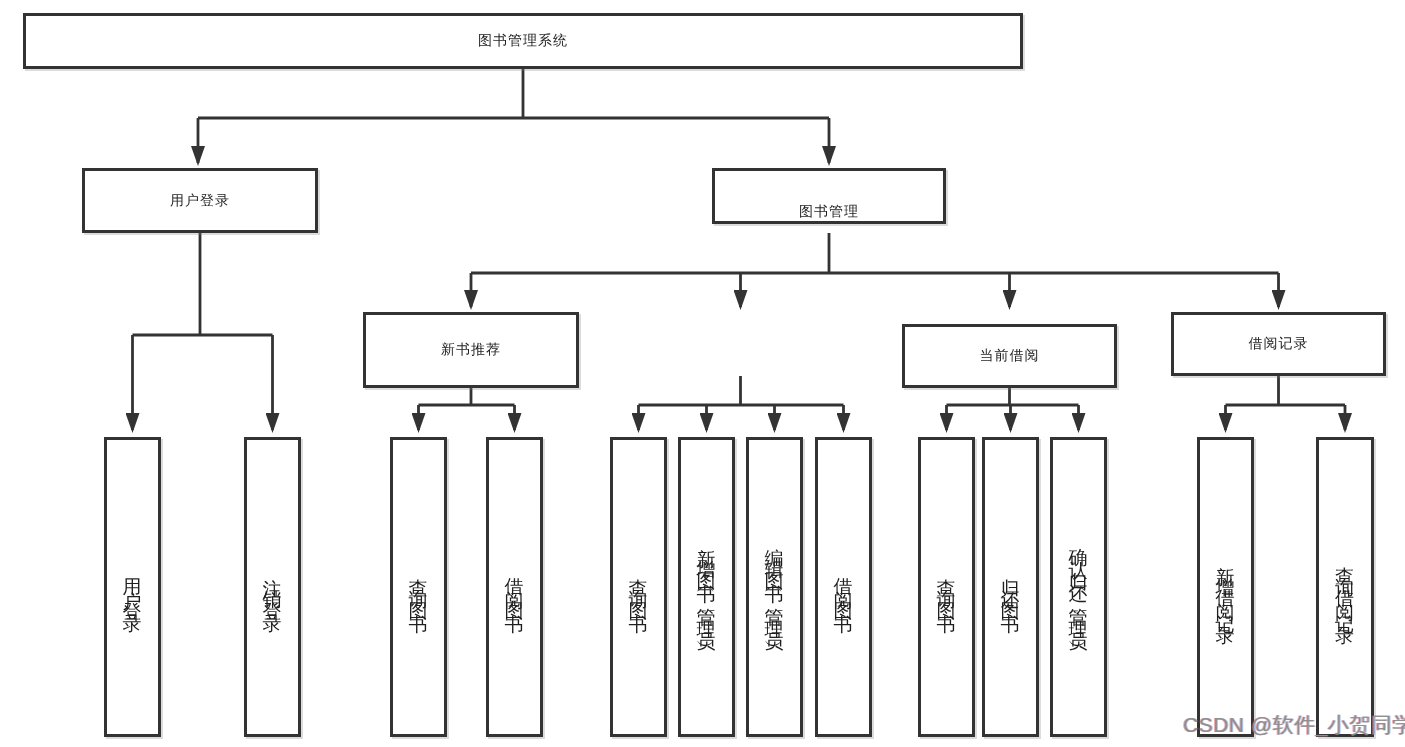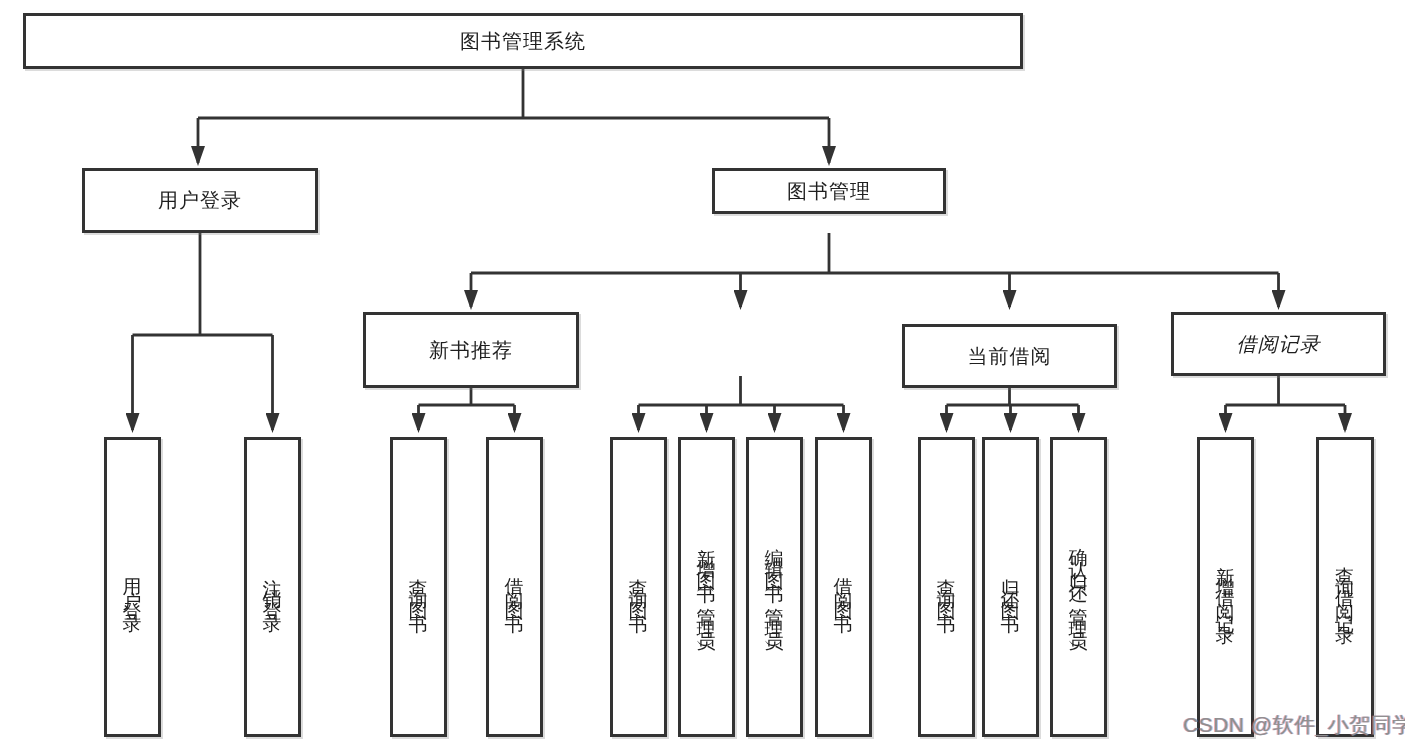--- a/index.html
+++ b/index.html
@@ -19,21 +19,21 @@
   }
   .wires{position:absolute;left:0;top:0;width:1405px;height:747px;}
   .wires path{stroke:var(--line);stroke-width:2.8;fill:none;}
   .node{
     position:absolute;
     background:var(--bg);
     border:3px solid var(--line);
     box-shadow:2px 2px 0 rgba(130,130,130,.28);
     display:flex;align-items:center;justify-content:center;
     color:var(--text);
-    font-size:20px;font-weight:500;
+    font-size:14px;font-weight:500;
     letter-spacing:1px;
   }
   .leaf{
     top:437px;width:57px;height:300px;
     font-size:19px;
   }
   .leaf .vtext{
     writing-mode:vertical-rl;
     text-orientation:mixed;
     letter-spacing:12px;
@@ -103,31 +103,31 @@
     <path d="M1345,405 V430" marker-end="url(#arw)"></path>
   </svg>
 
   <div class="node" style="left:23px;top:13px;width:1000px;height:56px;">
     <span>图书管理系统</span>
   </div>
 
   <div class="node" style="left:82px;top:168px;width:236px;height:65px;">
     <span>用户登录</span>
   </div>
-  <div class="node" style="left:712px;top:168px;width:234px;height:46px;">
+  <div class="node" style="left:712px;top:168px;width:234px;height:56px;align-items:flex-end;">
     <span>图书管理</span>
   </div>
 
   <div class="node" style="left:363px;top:312px;width:216px;height:76px;">
     <span>新书推荐</span>
   </div>
   <div class="node" style="left:902px;top:312px;width:215px;height:64px;margin-top:12px;">
     <span>当前借阅</span>
   </div>
-  <div class="node" style="left:1171px;top:312px;width:215px;height:64px;font-style:italic;">
+  <div class="node" style="left:1171px;top:312px;width:215px;height:64px;">
     <span>借阅记录</span>
   </div>
 
   <div class="node leaf" style="left:104px;">
     <span class="vtext">用户登录</span>
   </div>
   <div class="node leaf" style="left:244px;">
     <span class="vtext">注销登录</span>
   </div>
 

